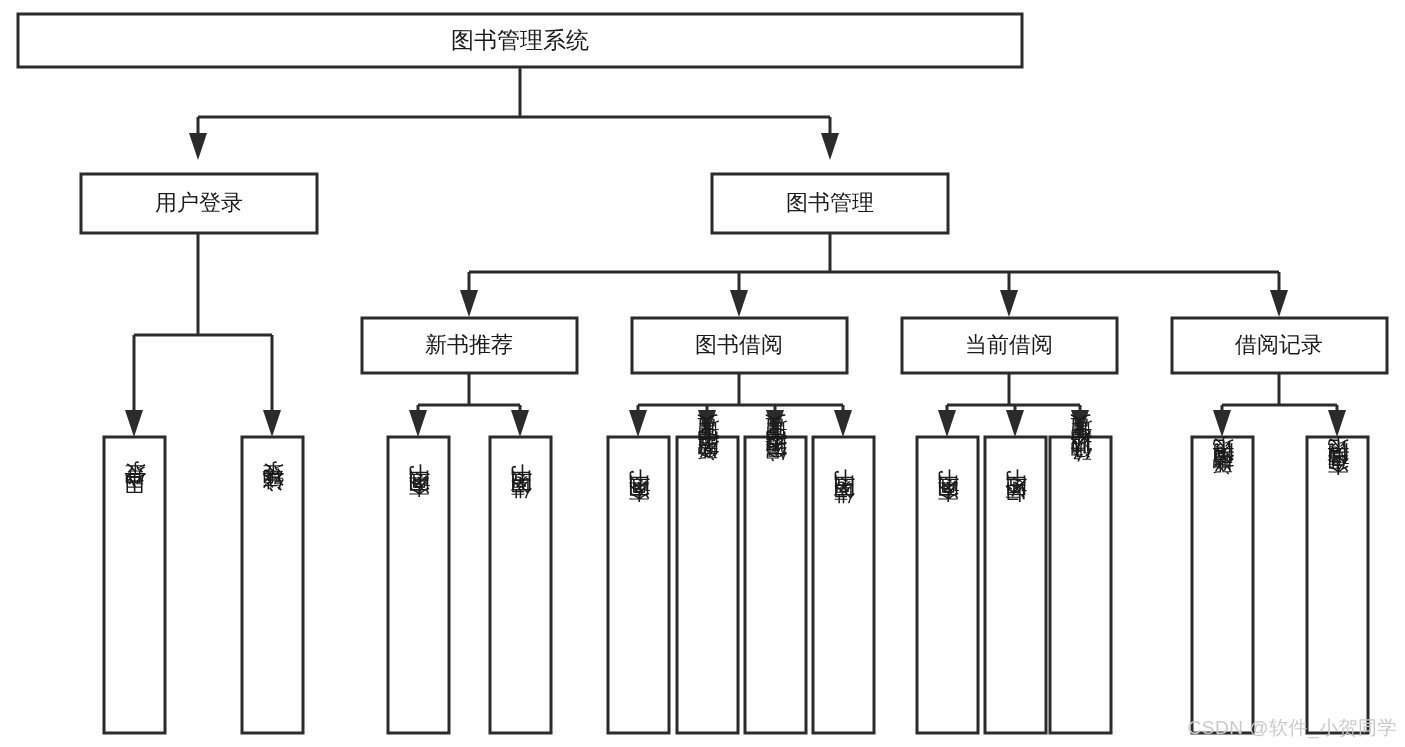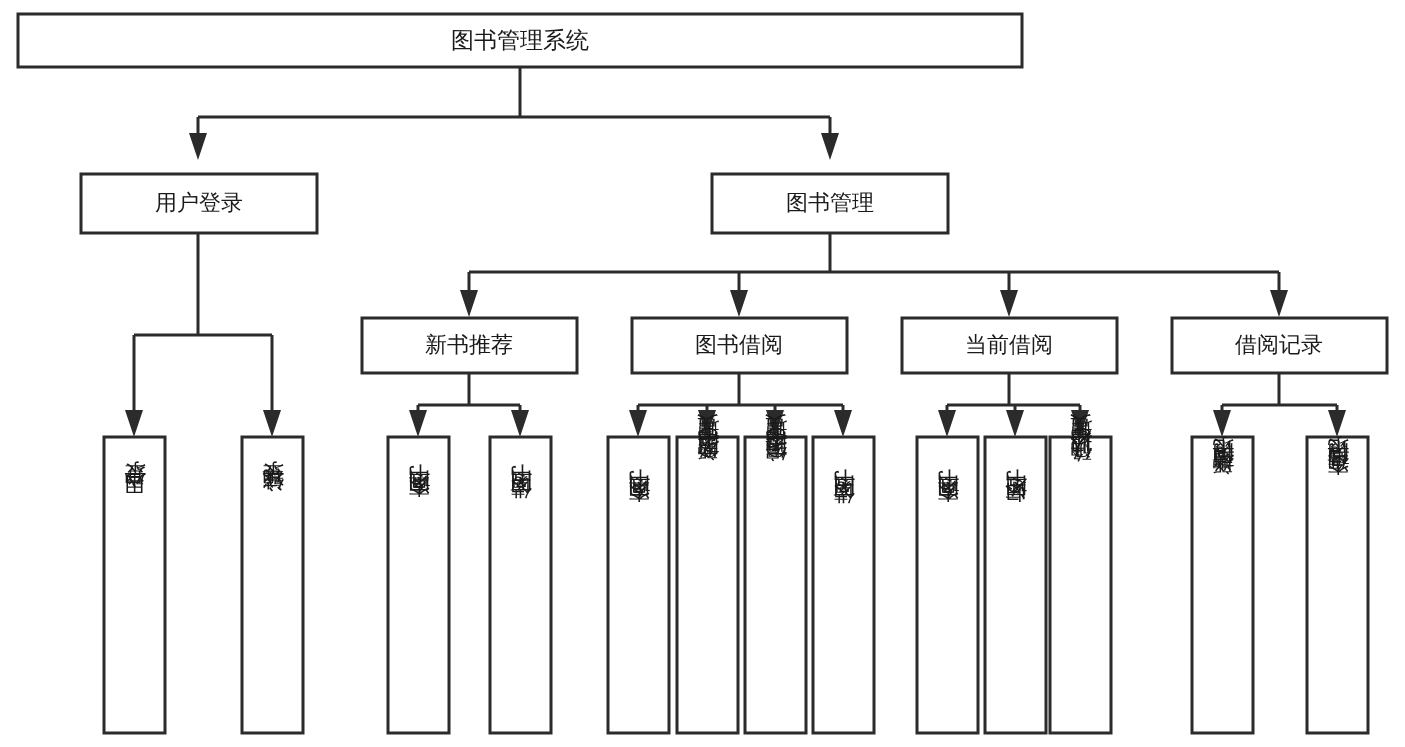--- a/index.html
+++ b/index.html
@@ -256,14 +256,15 @@
     <span class="vlabel-text">确认归还（管理员）</span>
   </div>
 
   <div class="vlabel-wrap" style="left:1192px; top:470px; width:61px; height:263px;">
     <span class="vlabel-text">新增借阅记录</span>
   </div>
   <div class="vlabel-wrap" style="left:1307px; top:470px; width:61px; height:263px;">
     <span class="vlabel-text">查询借阅记录</span>
   </div>
 
+  <div class="watermark">CSDN @软件_小贺同学</div>
 
 </div>
 
 </body></html>

